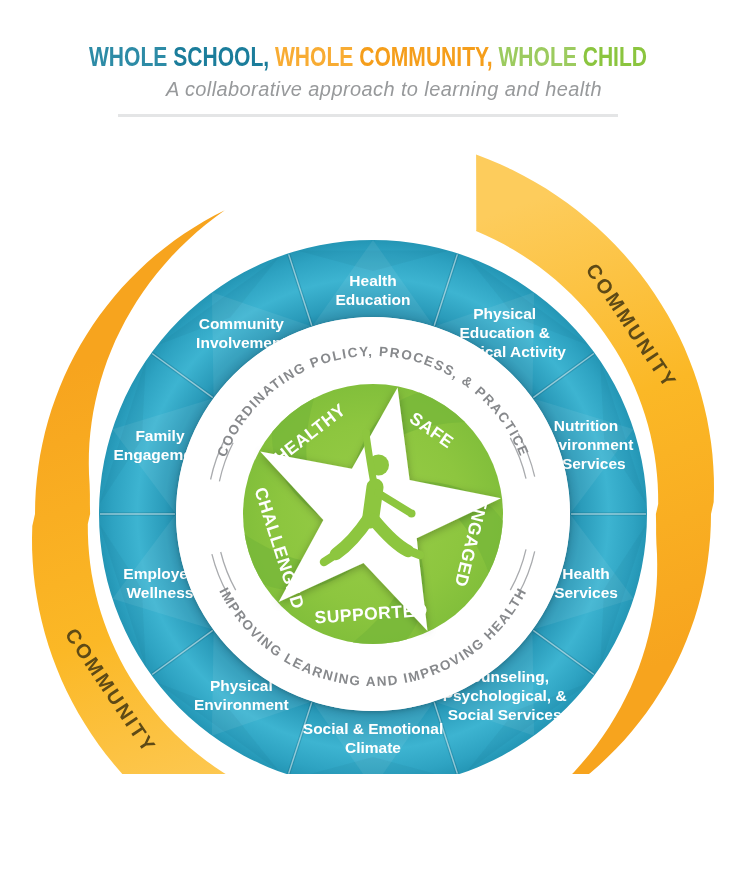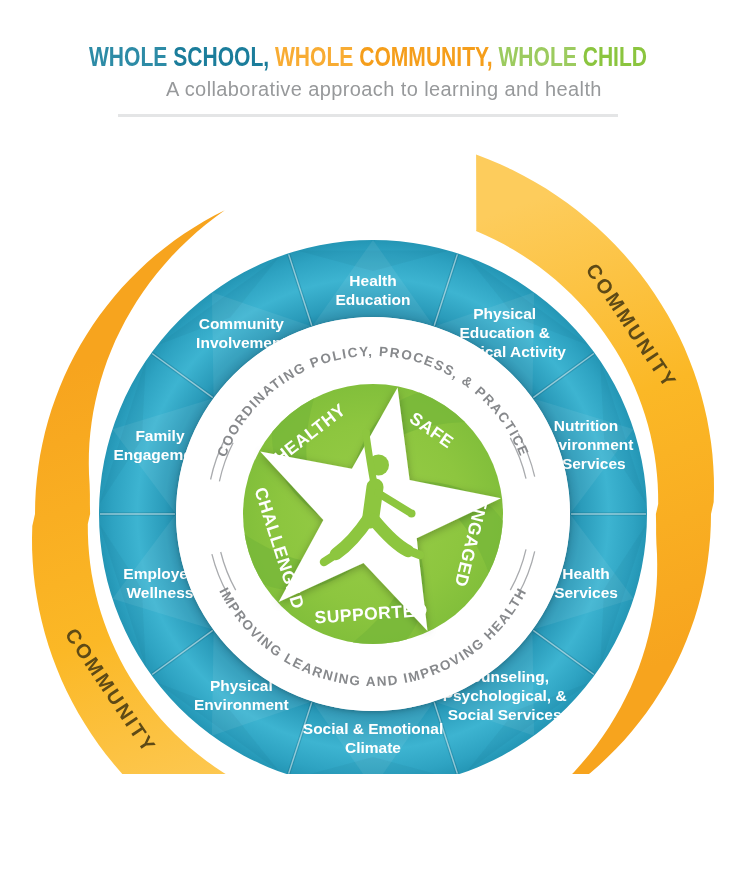--- a/index.html
+++ b/index.html
@@ -1,21 +1,21 @@
 <!DOCTYPE html>
 <html><head>
 <meta charset="utf-8">
 <style>
   html,body{margin:0;padding:0;background:#fff;}
   .page{position:relative;width:736px;height:774px;overflow:hidden;background:#fff;
         font-family:"Liberation Sans",sans-serif;}
   .header{position:absolute;top:0;left:0;width:736px;text-align:center;z-index:2;}
   .title{margin-top:44px;font-size:27px;line-height:1;white-space:nowrap;
          transform:scaleX(.78);transform-origin:50% 50%;letter-spacing:0;}
-  .subtitle{margin-top:7px;font-size:20px;color:#97999B;letter-spacing:.4px;padding-left:32px;}
+  .subtitle{margin-top:7px;font-size:20px;font-style:italic;color:#97999B;letter-spacing:.4px;padding-left:32px;}
   .rule{width:500px;height:3px;background:#E4E5E6;margin:13px auto 0;}
   svg{position:absolute;left:0;top:0;width:736px;height:886px;z-index:1;}
   svg text{font-family:"Liberation Sans",sans-serif;}
 </style>
 </head>
 <body>
 
 <div class="page">
   <div class="header">
     <div class="title" id="title"><span style="color: rgb(45, 139, 166); font-weight: 700;">WHOLE </span><span style="color: rgb(27, 125, 155); font-weight: 800;">SCHOOL, </span><span style="color: rgb(248, 172, 51); font-weight: 700;">WHOLE </span><span style="color: rgb(245, 158, 27); font-weight: 800;">COMMUNITY, </span><span style="color: rgb(156, 203, 95); font-weight: 700;">WHOLE </span><span style="color: rgb(139, 197, 63); font-weight: 800;">CHILD</span></div>

